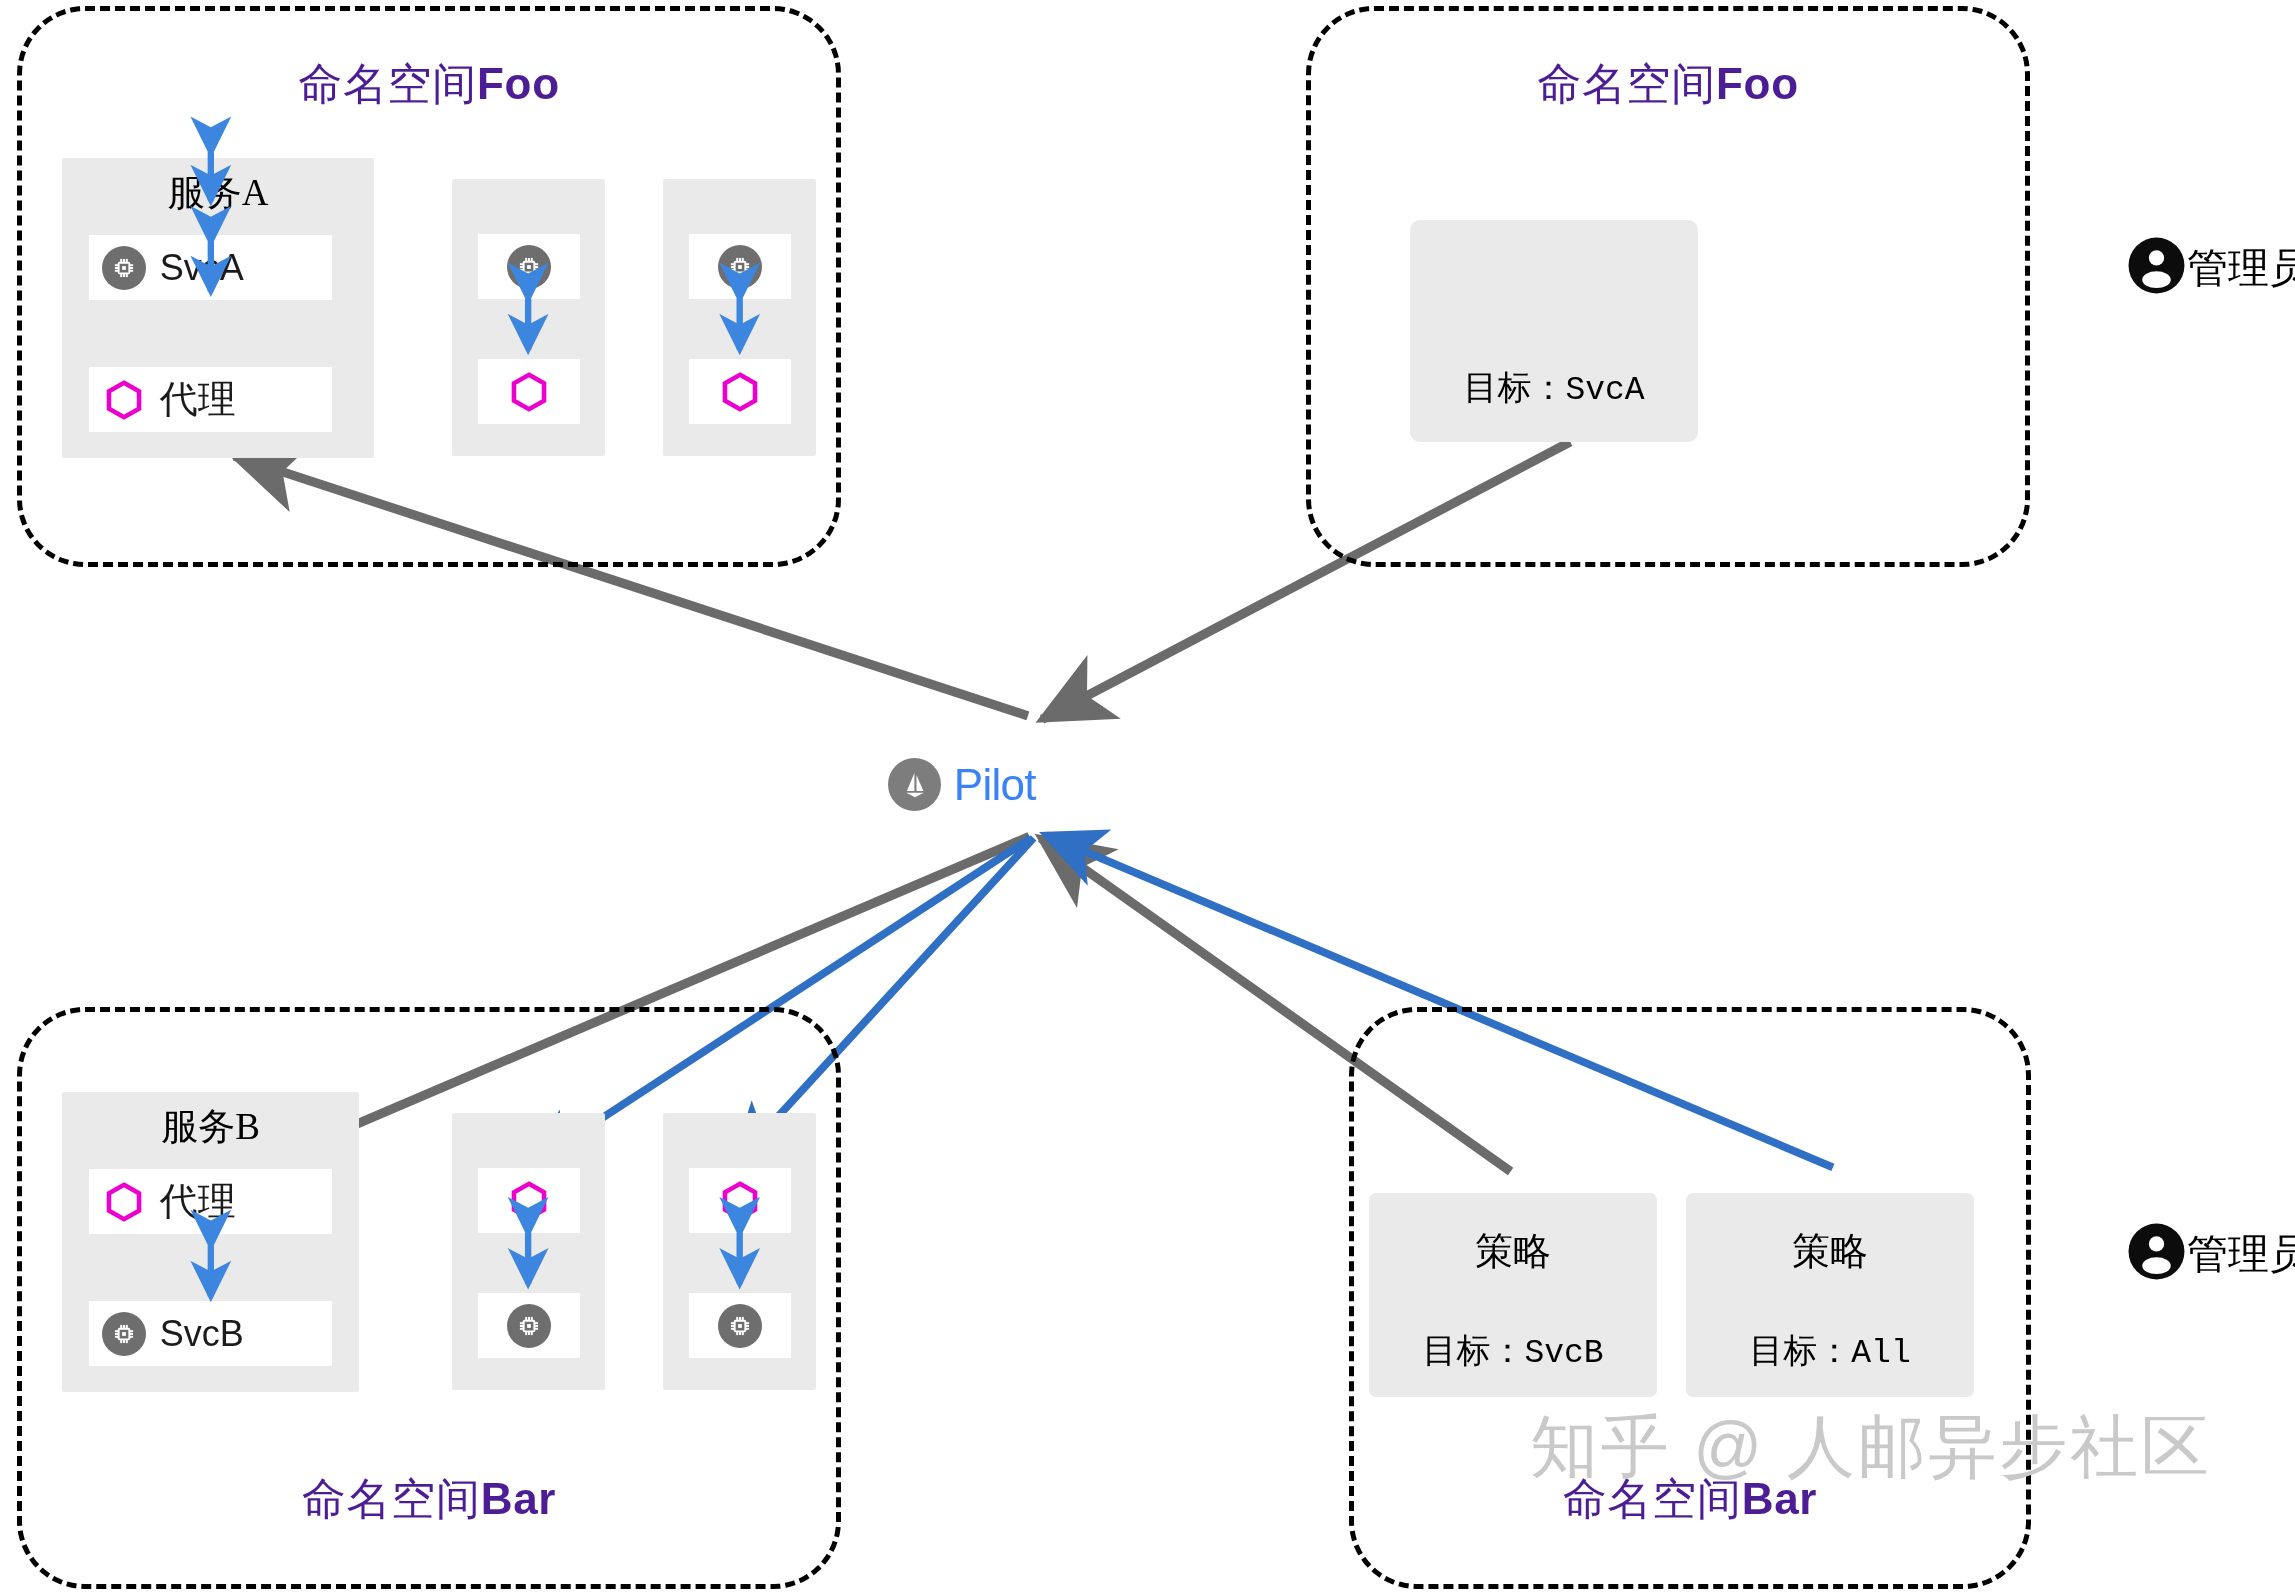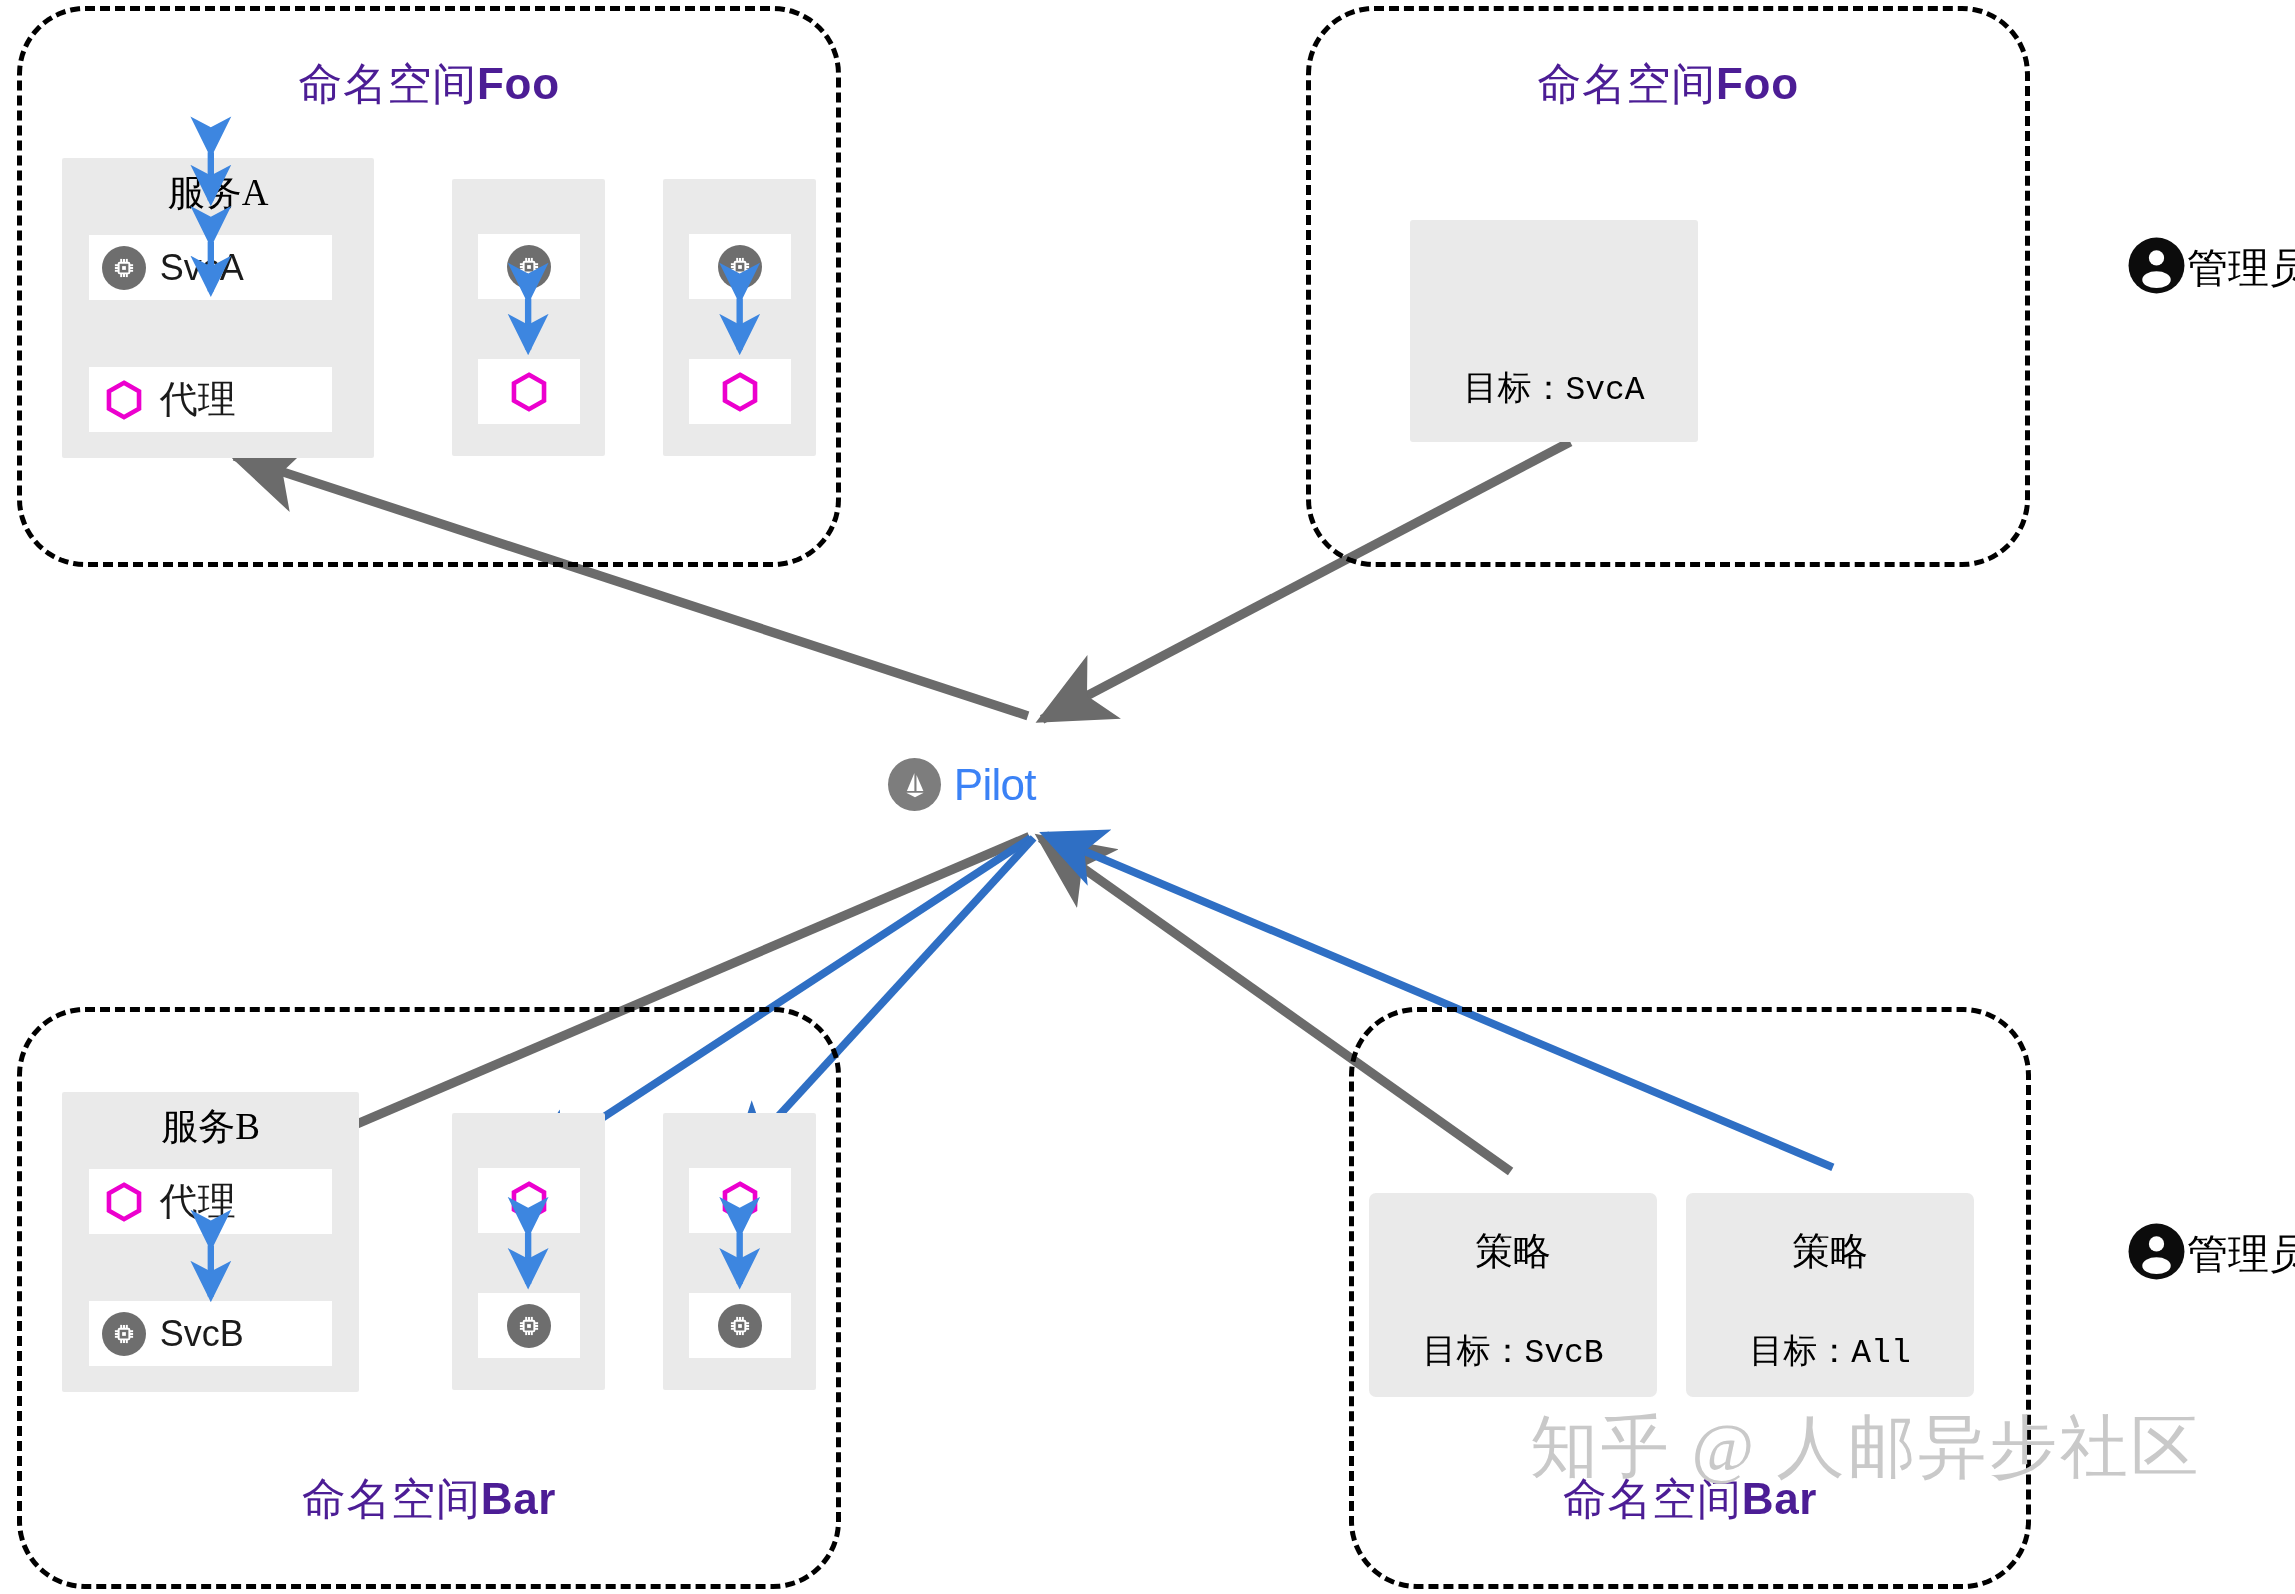--- a/index.html
+++ b/index.html
@@ -116,21 +116,21 @@
   }
   
   .target-box {
     position: absolute;
     background: #eaeaea;
     box-sizing: border-box;
     display: flex;
     align-items: flex-end;
     justify-content: center;
     padding-bottom: 31px;
-    border-radius: 3px;
+    border-radius: 10px;
   }
   
   #pilot {
     position: absolute;
     display: flex;
     align-items: center;
     gap: 12.8px;
   }
   .pilot-circle {
     width: 53px; height: 53px;
@@ -169,21 +169,21 @@
   #arrows-under { z-index: 1; }
   #arrows-over  { z-index: 5; }
   .ns-layer  { z-index: 2; }
   .node-layer{ z-index: 3; }
   
   #watermark {
     position: absolute;
     left: 1530px; top: 1402px;
     font-size: 68px;
     color: #c9c9c9;
-    font-family: Liberation Serif, serif;
+    font-family: Liberation Sans, sans-serif;
     white-space: nowrap;
     z-index: 6;
     letter-spacing: 2.8px;
   }
 </style>
 </head>
 <body>
 
 <div id="stage">
 

